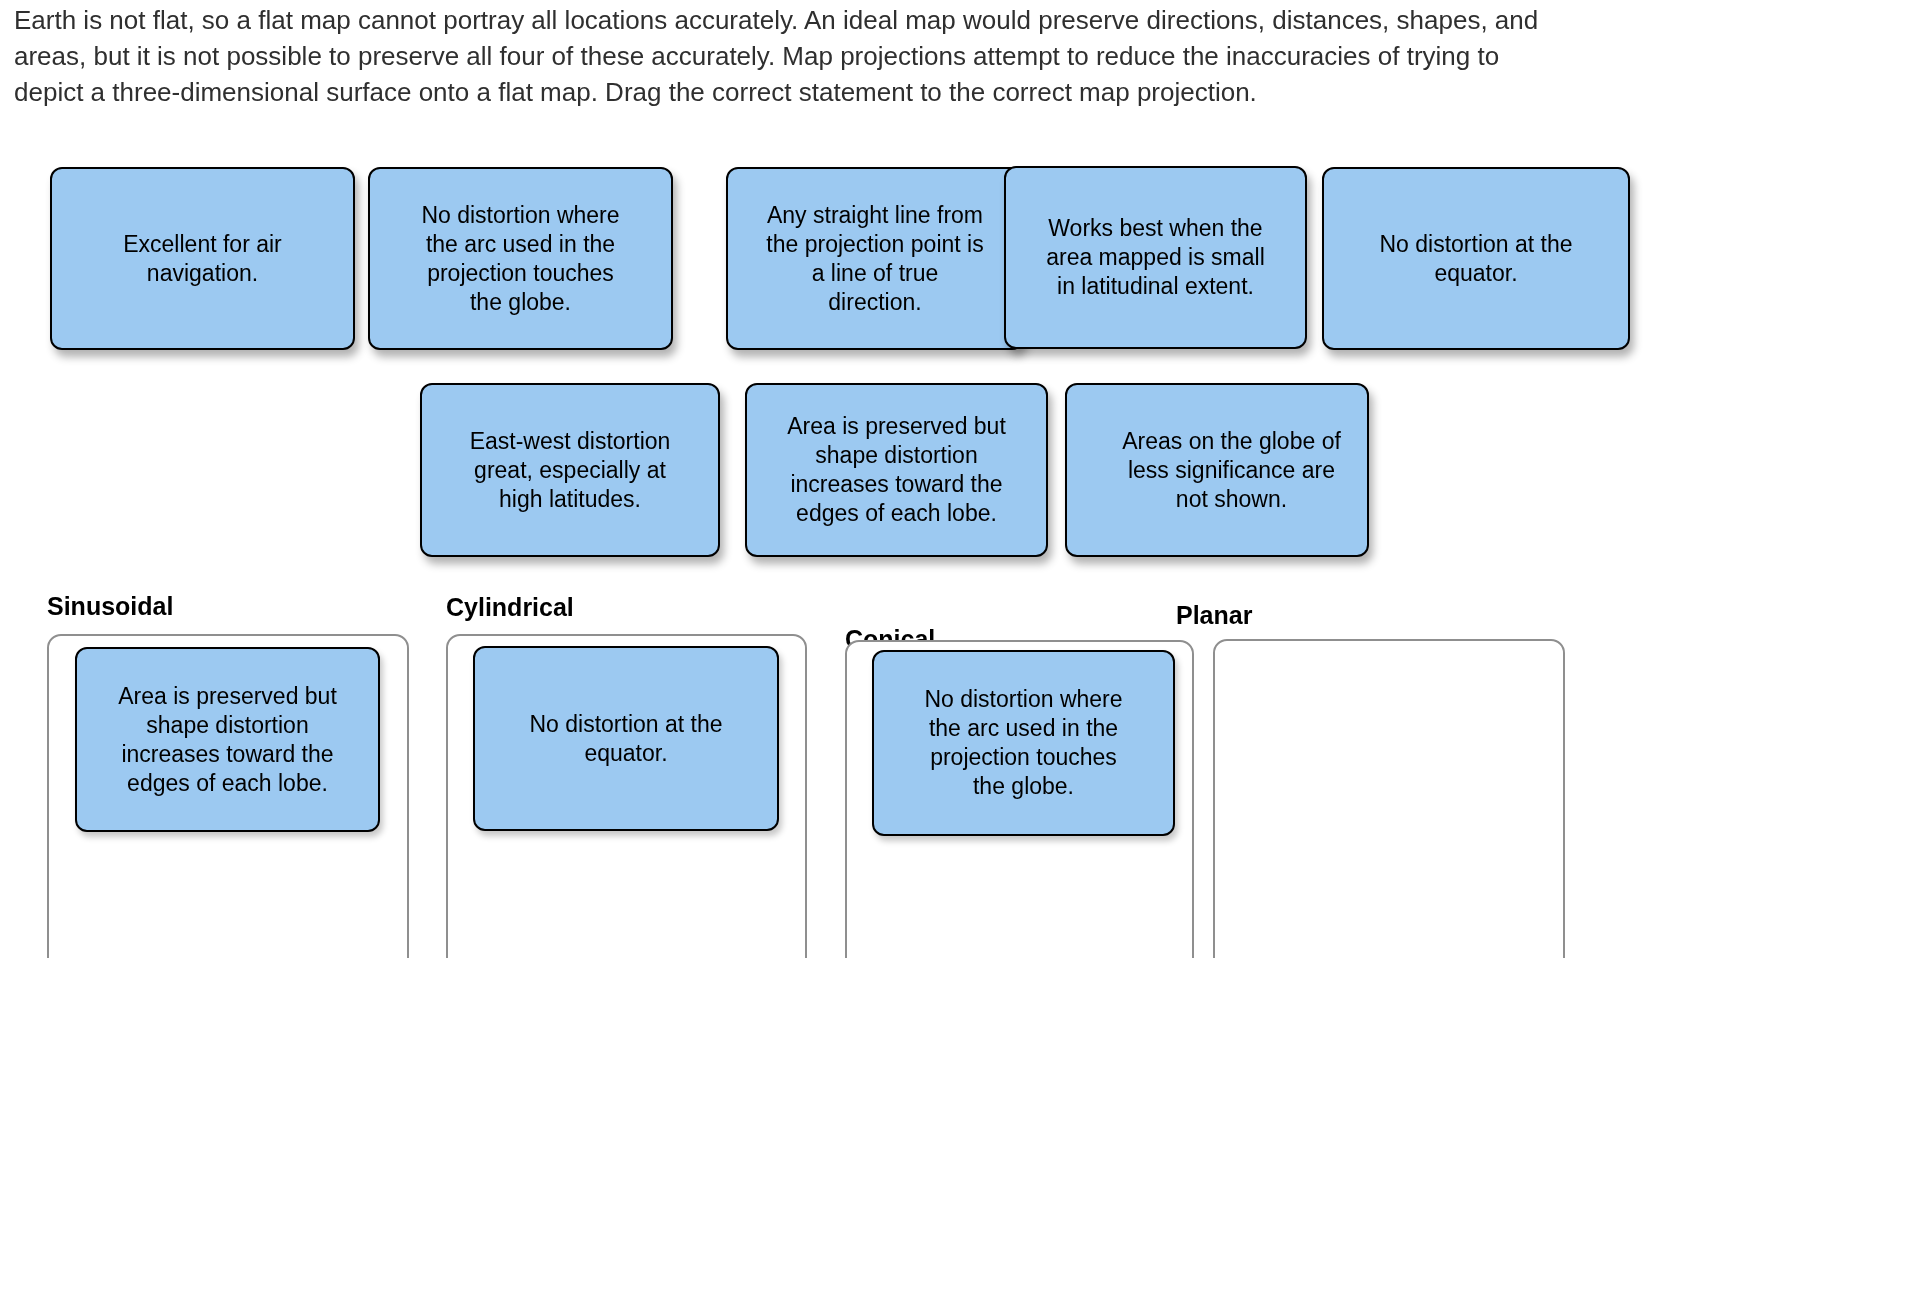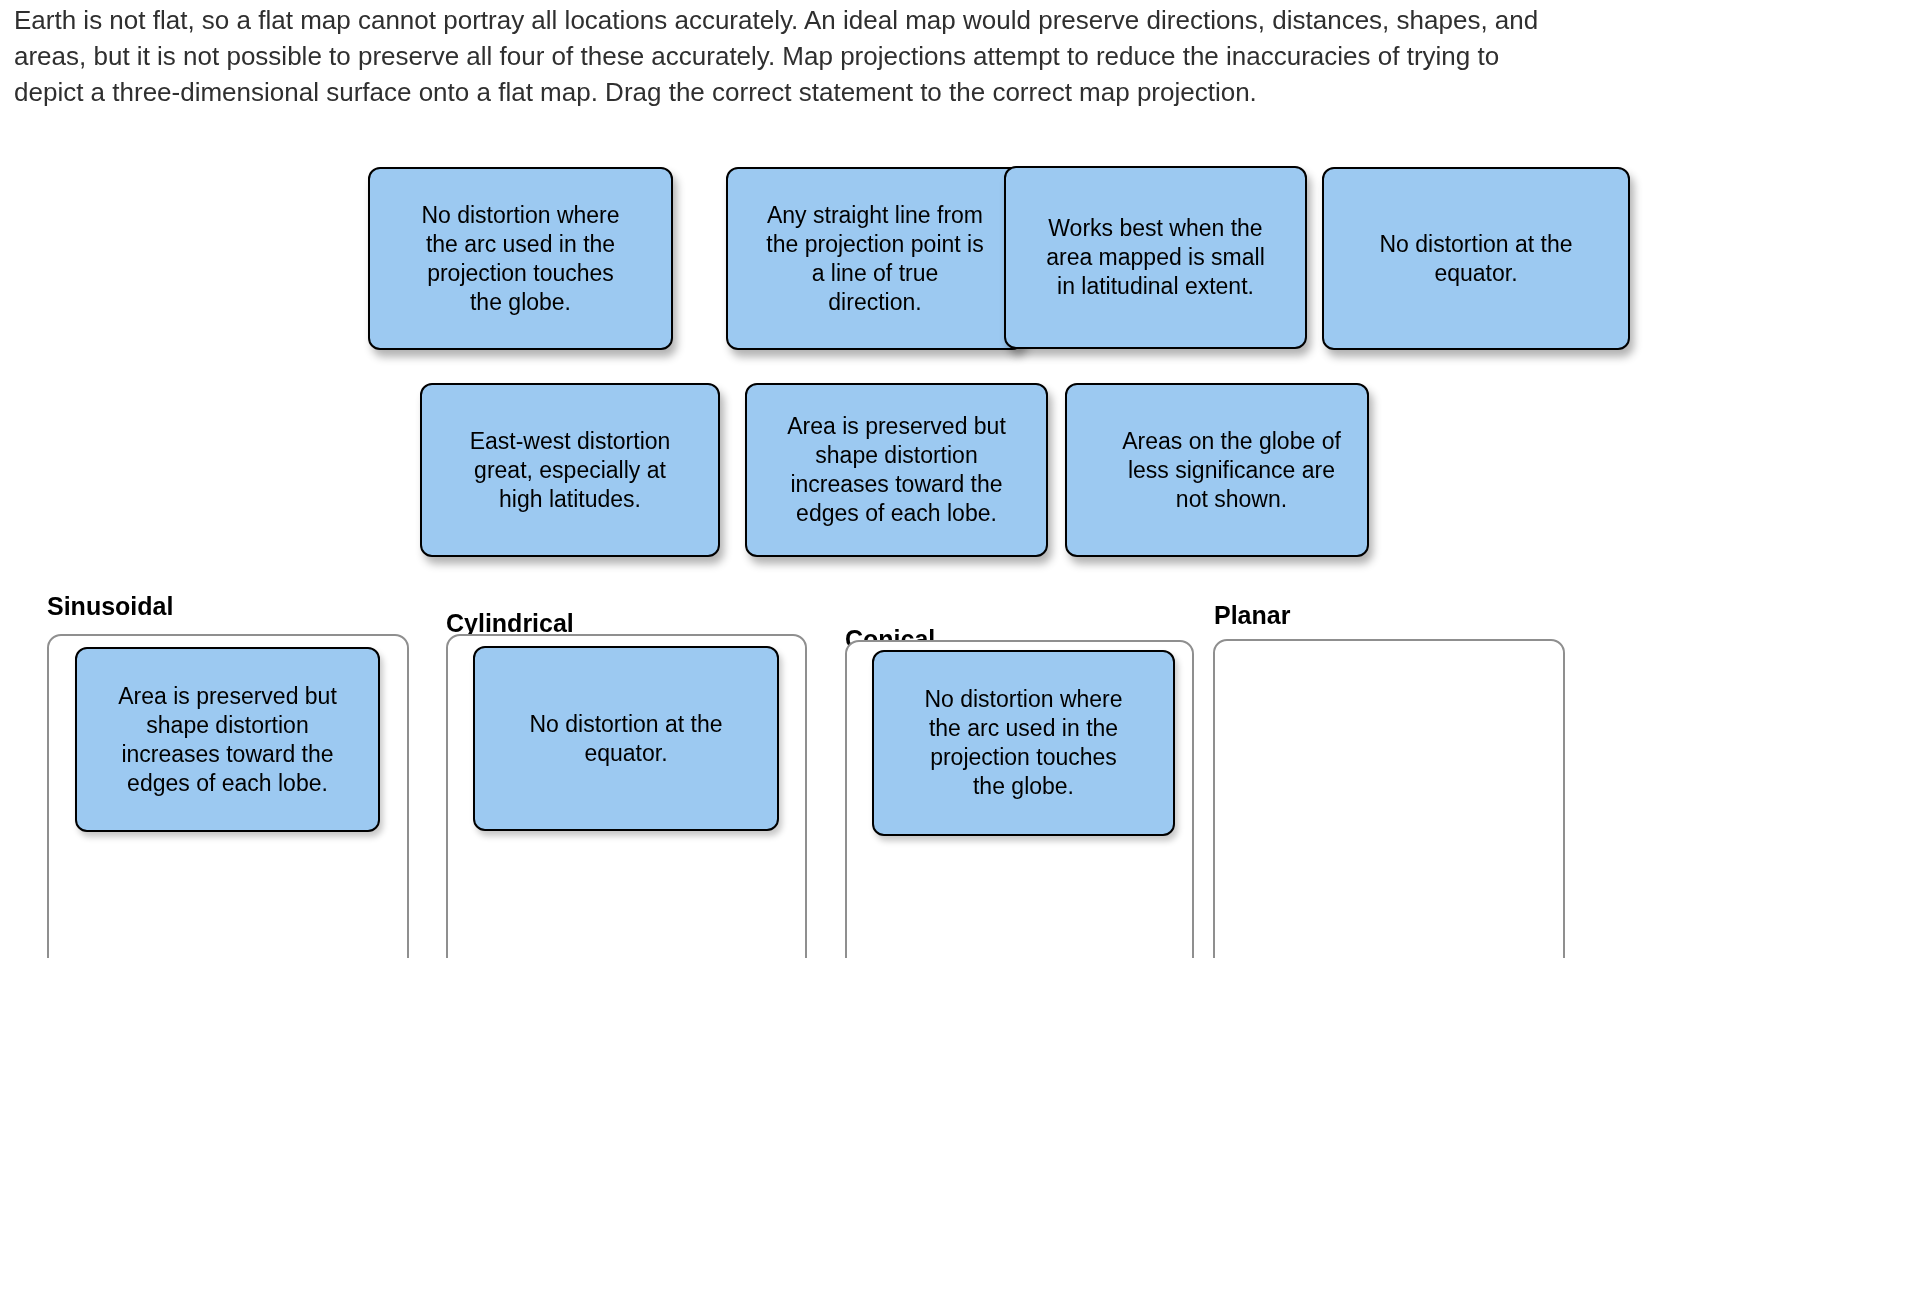--- a/index.html
+++ b/index.html
@@ -69,20 +69,22 @@
 </style>
 </head>
 <body>
 
 <div class="page">
 
   <p class="instructions">Earth is not flat, so a flat map cannot portray all locations accurately. An ideal map would preserve directions, distances, shapes, and
 areas, but it is not possible to preserve all four of these accurately. Map projections attempt to reduce the inaccuracies of trying to
 depict a three-dimensional surface onto a flat map. Drag the correct statement to the correct map projection.</p>
 
+  <div class="card" style="left:50px;  top:167px; width:305px; height:183px;">Excellent for air
+navigation.</div>
   <div class="card" style="left:368px; top:167px; width:305px; height:183px;">No distortion where
 the arc used in the
 projection touches
 the globe.</div>
   <div class="card" style="left:726px; top:167px; width:298px; height:183px;">Any straight line from
 the projection point is
 a line of true
 direction.</div>
   <div class="card" style="left:1004px;top:166px; width:303px; height:183px;">Works best when the
 area mapped is small
@@ -95,23 +97,23 @@
 high latitudes.</div>
   <div class="card" style="left:745px; top:383px; width:303px; height:174px;">Area is preserved but
 shape distortion
 increases toward the
 edges of each lobe.</div>
   <div class="card" style="left:1065px;top:383px; width:304px; height:174px;padding-left:39px;">Areas on the globe of
 less significance are
 not shown.</div>
 
   <div class="zone-label" style="left:47px;  top:592px; width:362px;">Sinusoidal</div>
-  <div class="zone-label" style="left:446px; top:593px; width:361px;margin-top:16px;">Cylindrical</div>
+  <div class="zone-label" style="left:446px; top:593px; width:361px;">Cylindrical</div>
   <div class="zone-label" style="left:845px; top:625px; width:349px;">Conical</div>
-  <div class="zone-label" style="left:1214px;top:601px; width:352px;">Planar</div>
+  <div class="zone-label" style="left:1176px;top:601px; width:352px;">Planar</div>
 
   <div class="zone" style="left:47px;  top:634px; width:362px; height:614px;">
     <div class="card placed" style="left:26px; top:11px; width:305px; height:185px;">Area is preserved but
 shape distortion
 increases toward the
 edges of each lobe.</div>
   </div>
 
   <div class="zone" style="left:446px; top:634px; width:361px; height:614px;">
     <div class="card placed" style="left:25px; top:10px; width:306px; height:185px;">No distortion at the

